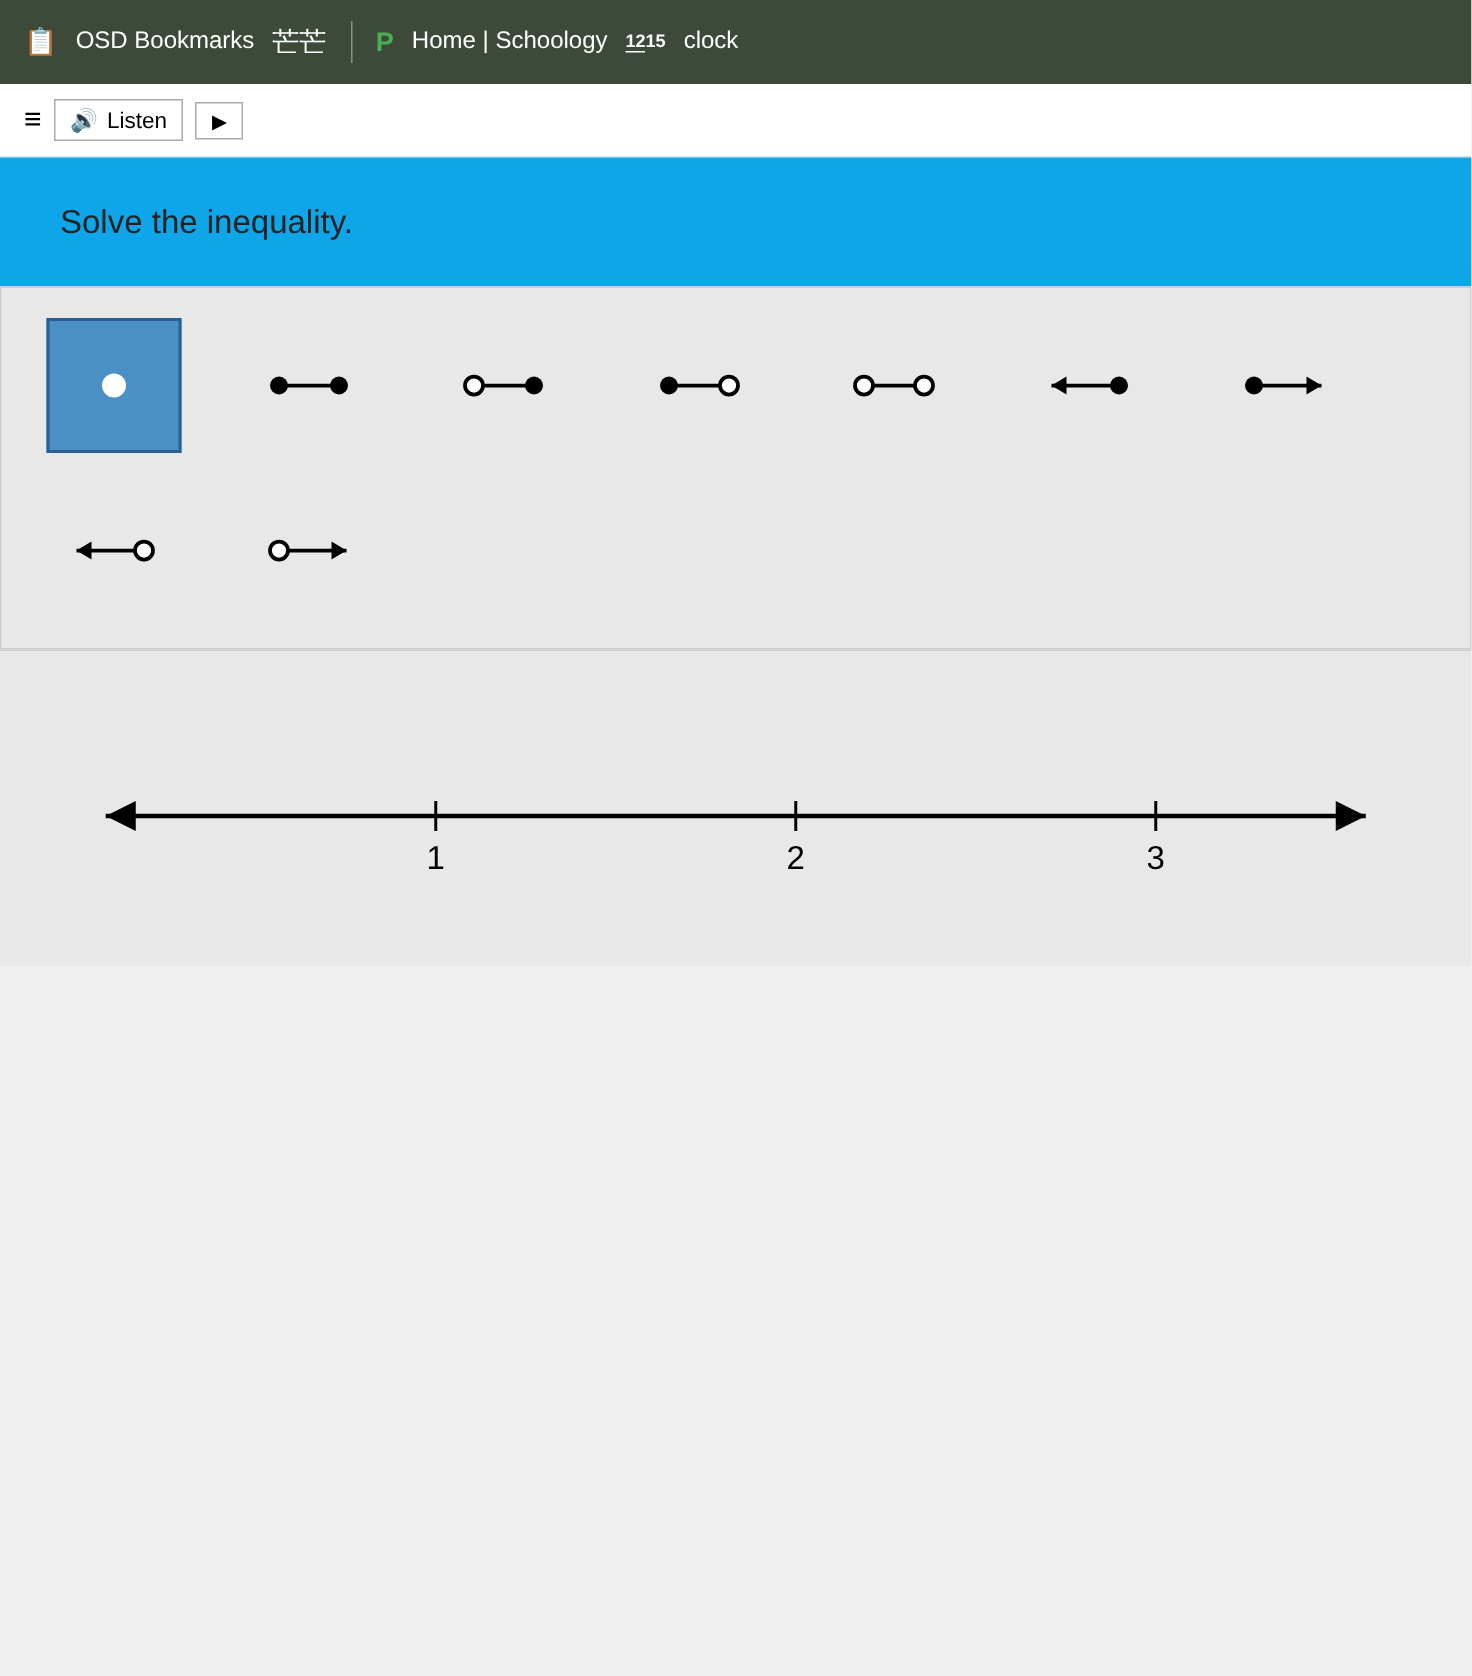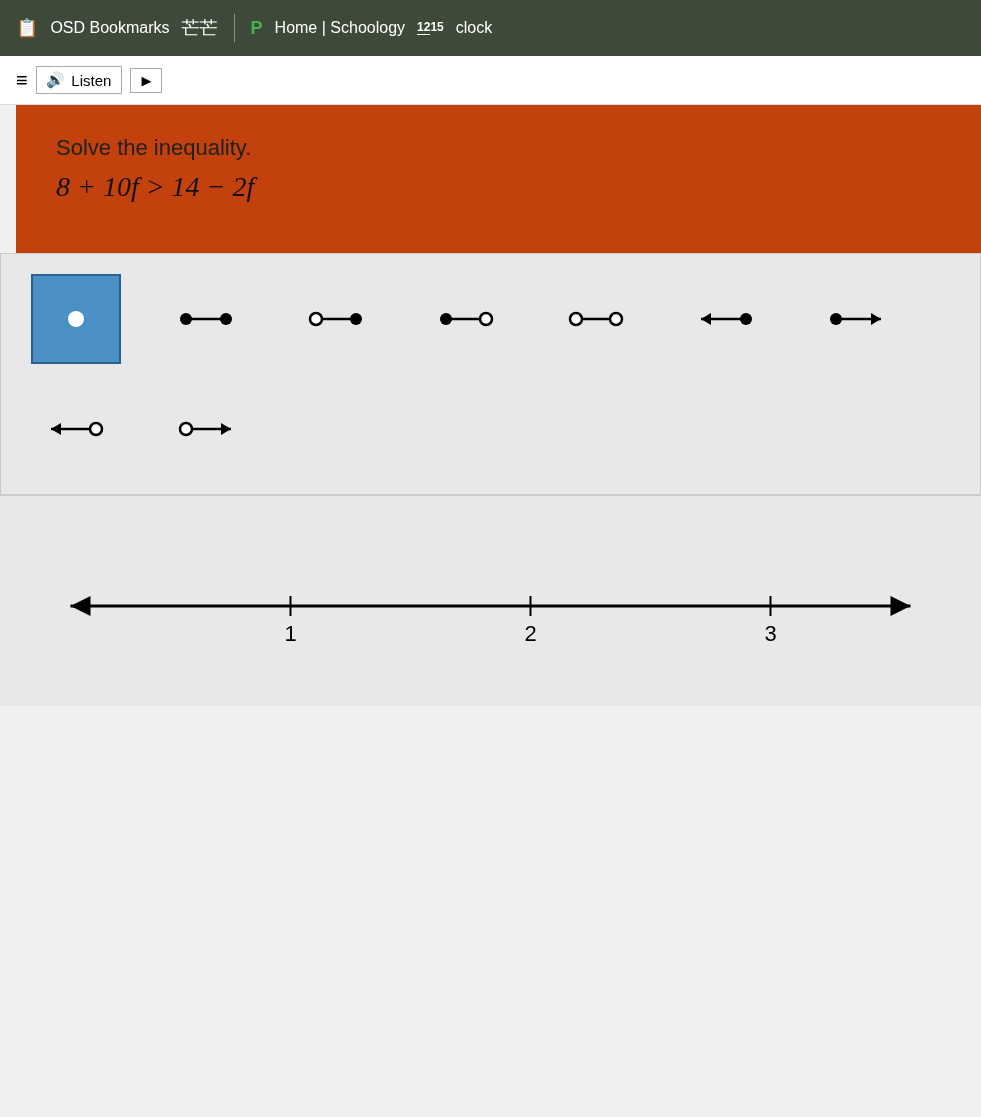--- a/index.html
+++ b/index.html
@@ -63,23 +63,22 @@
     .play-btn {
       border: 1px solid #aaa;
       background: white;
       padding: 4px 10px;
       cursor: pointer;
       font-size: 13px;
     }
 
     
     .problem-area {
-      background: #c2410c;
+      background: #0ea5e9;
       padding: 30px 48px 20px 40px;
-      margin-left: 16px;
     }
     .problem-title {
       font-size: 22px;
       margin-bottom: 10px;
       color: #222;
     }
     .equation {
       font-size: 28px;
       font-style: italic;
       margin-bottom: 30px;
@@ -187,23 +186,20 @@
   <span class="hamburger-icon">≡</span>
   <button class="listen-btn">
     <span>🔊</span>
     <span>Listen</span>
   </button>
   <button class="play-btn">▶</button>
 </div>
 
 <div class="problem-area">
   <div class="problem-title">Solve the inequality.</div>
-  <div class="equation">
-    8 + 10<i>f</i> &gt; 14 − 2<i>f</i>
-  </div>
 
 
 </div>
 
 <div class="graph-options">
 
   <div class="graph-options-row">
 
     <div class="nl-option selected">
       <svg viewBox="0 0 70 40">

